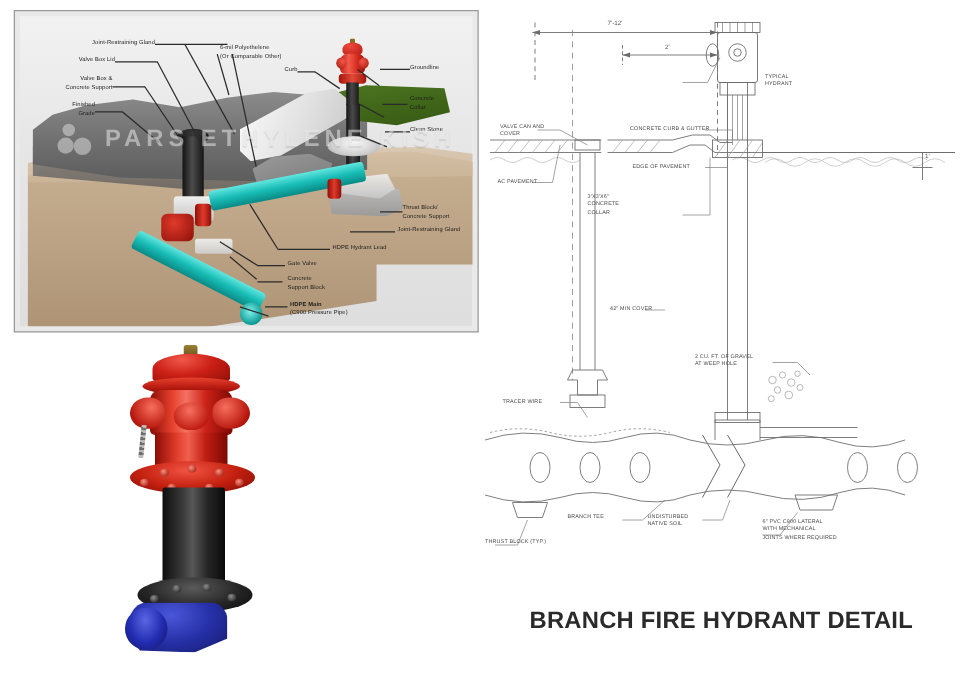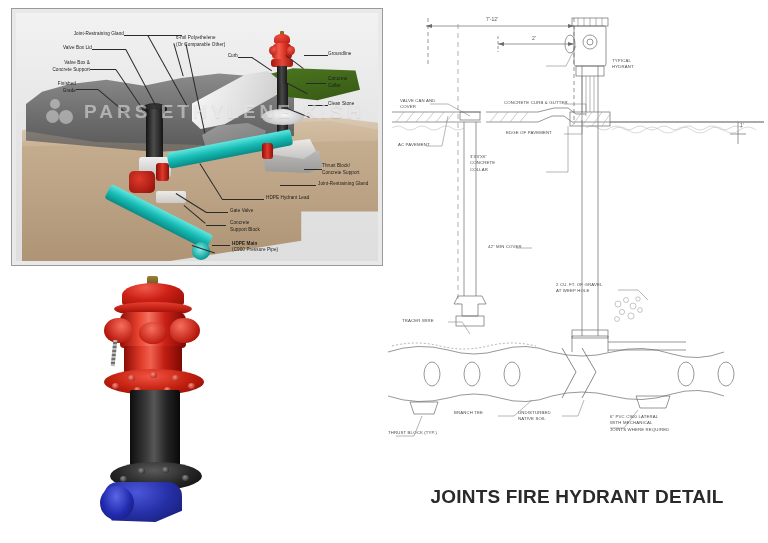--- a/index.html
+++ b/index.html
@@ -517,16 +517,16 @@
 AT WEEP HOLE</div>
     <div class="dtxt" style="left:16px;  top:314px; width:48px;">TRACER WIRE</div>
     <div class="dtxt" style="left:68px;  top:406px; width:44px;">BRANCH TEE</div>
     <div class="dtxt" style="left:132px; top:406px; width:50px;">UNDISTURBED
 NATIVE SOIL</div>
     <div class="dtxt" style="left:2px;   top:426px; width:62px;">THRUST BLOCK (TYP.)</div>
     <div class="dtxt" style="left:224px; top:410px; width:86px;">6" PVC C900 LATERAL
 WITH MECHANICAL
 JOINTS WHERE REQUIRED</div>
 
-    <div class="title-c">JOINTS FIRE HYDRANT DETAIL</div>
+    <div class="title-c">BRANCH FIRE HYDRANT DETAIL</div>
   </div>
 
 </div>
 
 </body></html>

